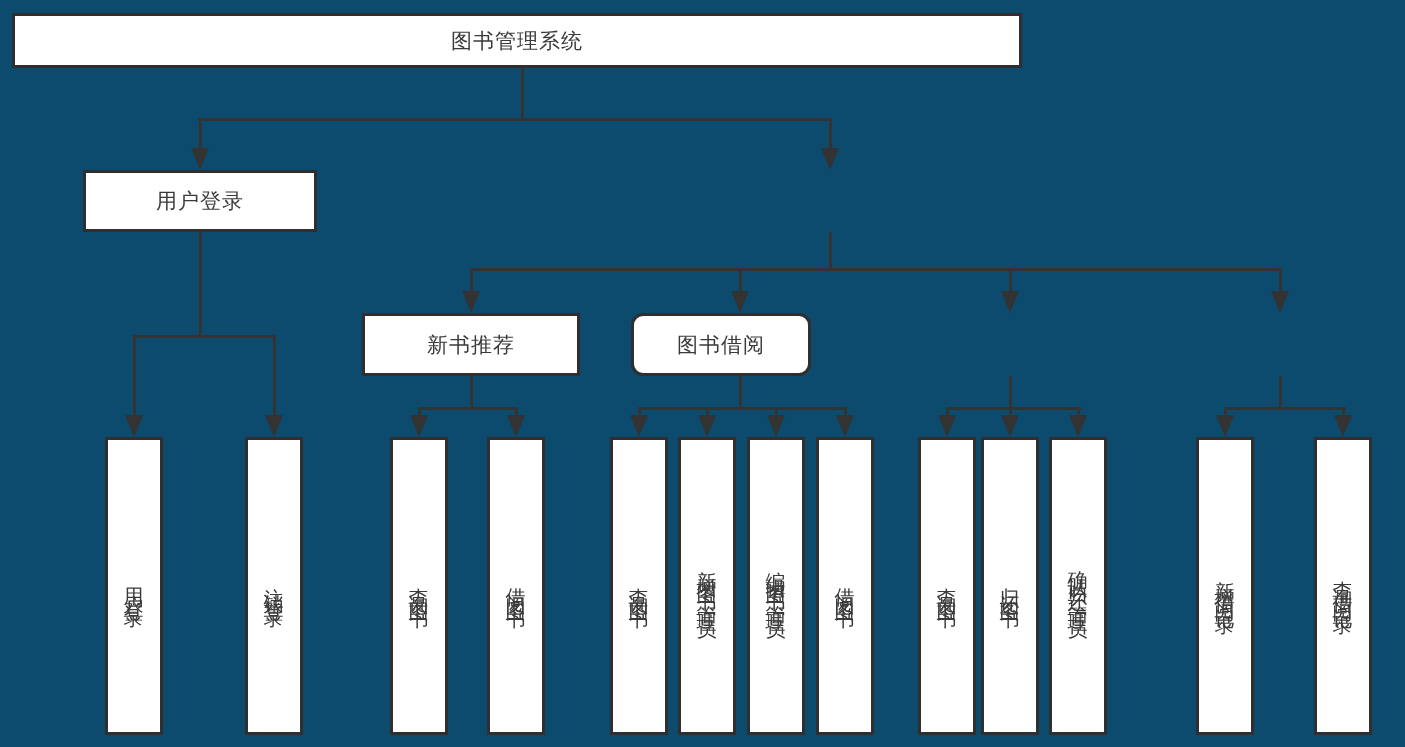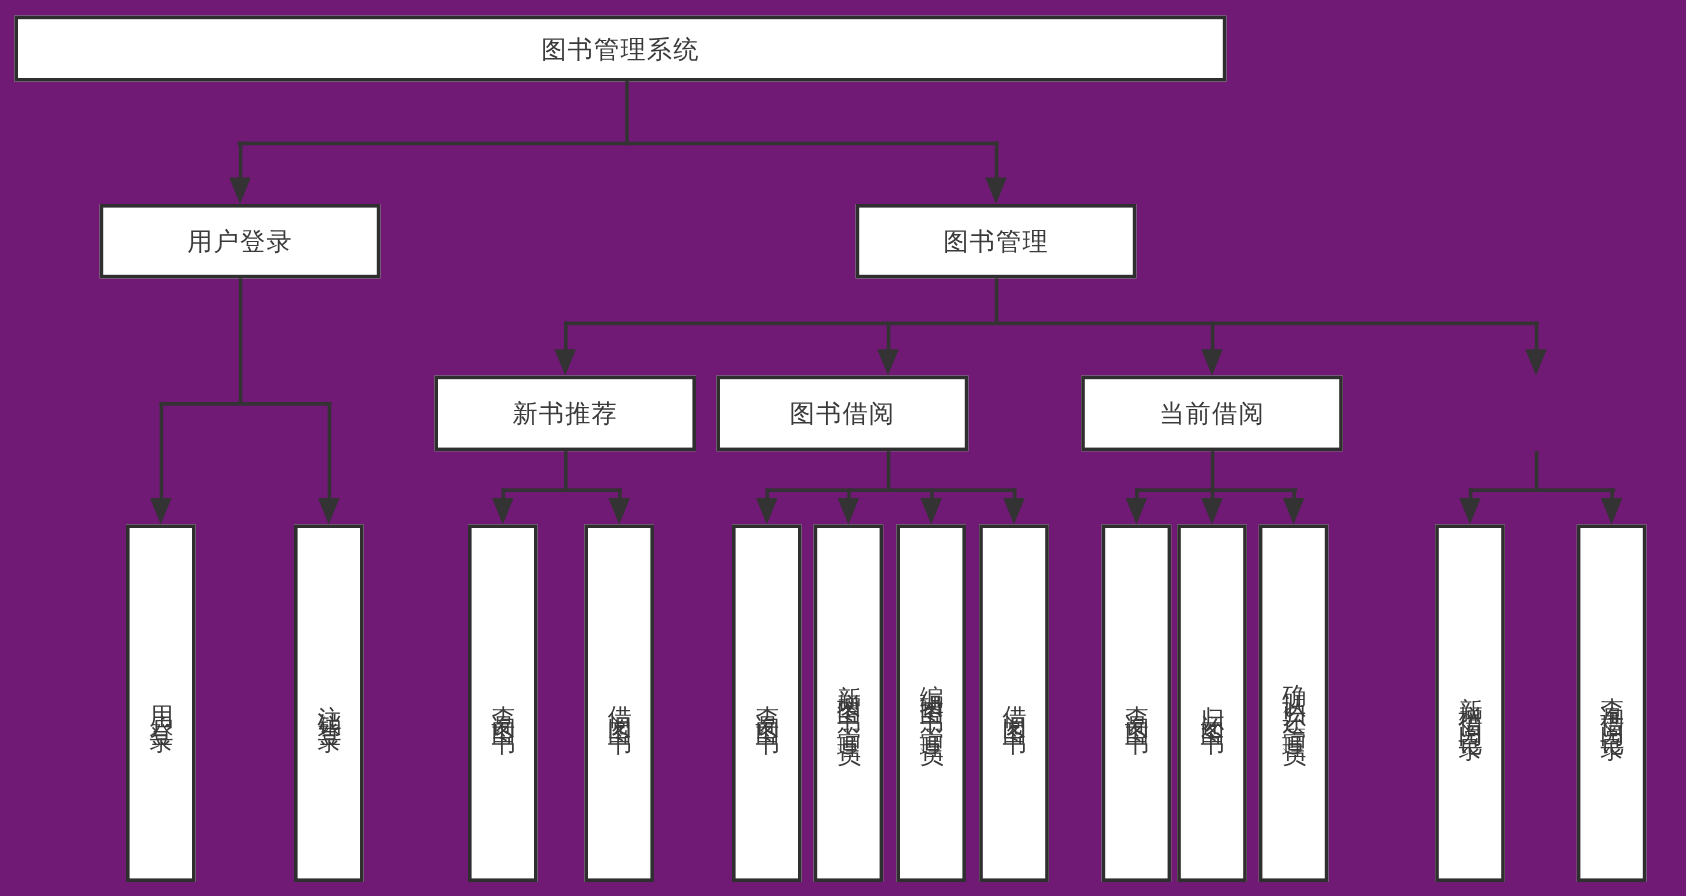--- a/index.html
+++ b/index.html
@@ -5,21 +5,21 @@
   html, body {
     margin: 0;
     padding: 0;
     background: #ffffff;
     font-family: "Liberation Sans", "DejaVu Sans", sans-serif;
   }
   .canvas {
     position: relative;
     width: 1405px;
     height: 747px;
-    background: #701a75;
+    background: #0c4a6e;
     overflow: hidden;
   }
   
   .node {
     position: absolute;
     box-sizing: border-box;
     border: 3px solid #2f2f2f;
     background: #ffffff;
     display: flex;
     align-items: center;
@@ -72,35 +72,29 @@
 <div class="canvas">
 
   <div class="node" style="left:12px; top:13px; width:1010px; height:55px;">
     <span class="htext">图书管理系统</span>
   </div>
 
   <div class="node" style="left:83px; top:170px; width:234px; height:62px;">
     <span class="htext">用户登录</span>
   </div>
 
-  <div class="node" style="left:713px; top:170px; width:234px; height:62px;">
-    <span class="htext">图书管理</span>
-  </div>
 
   <div class="node" style="left:362px; top:313px; width:218px; height:63px;align-items:center;">
     <span class="htext">新书推荐</span>
   </div>
 
-  <div class="node" style="left:597px; top:313px; width:210px; height:63px;">
+  <div class="node" style="left:631px; top:313px; width:180px; height:63px;border-radius:12px;">
     <span class="htext">图书借阅</span>
   </div>
 
-  <div class="node" style="left:901px; top:313px; width:218px; height:63px;">
-    <span class="htext">当前借阅</span>
-  </div>
 
 
   <div class="node" style="left:105px; top:437px; width:58px; height:298px;">
     <span class="vtext">用户登录</span>
   </div>
   <div class="node" style="left:245px; top:437px; width:58px; height:298px;">
     <span class="vtext">注销登录</span>
   </div>
 
   <div class="node" style="left:390px; top:437px; width:58px; height:298px;">

